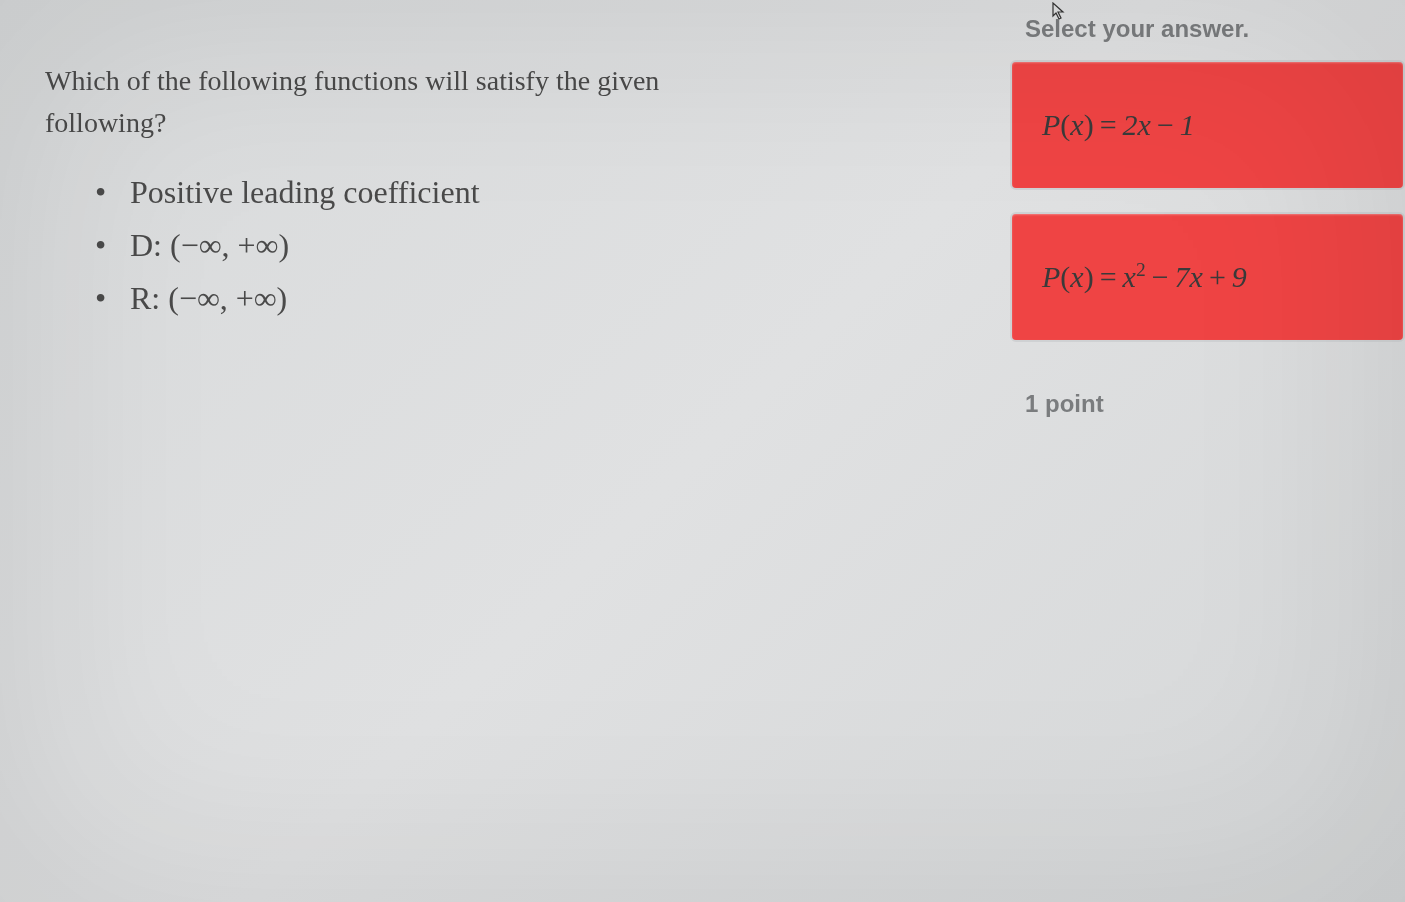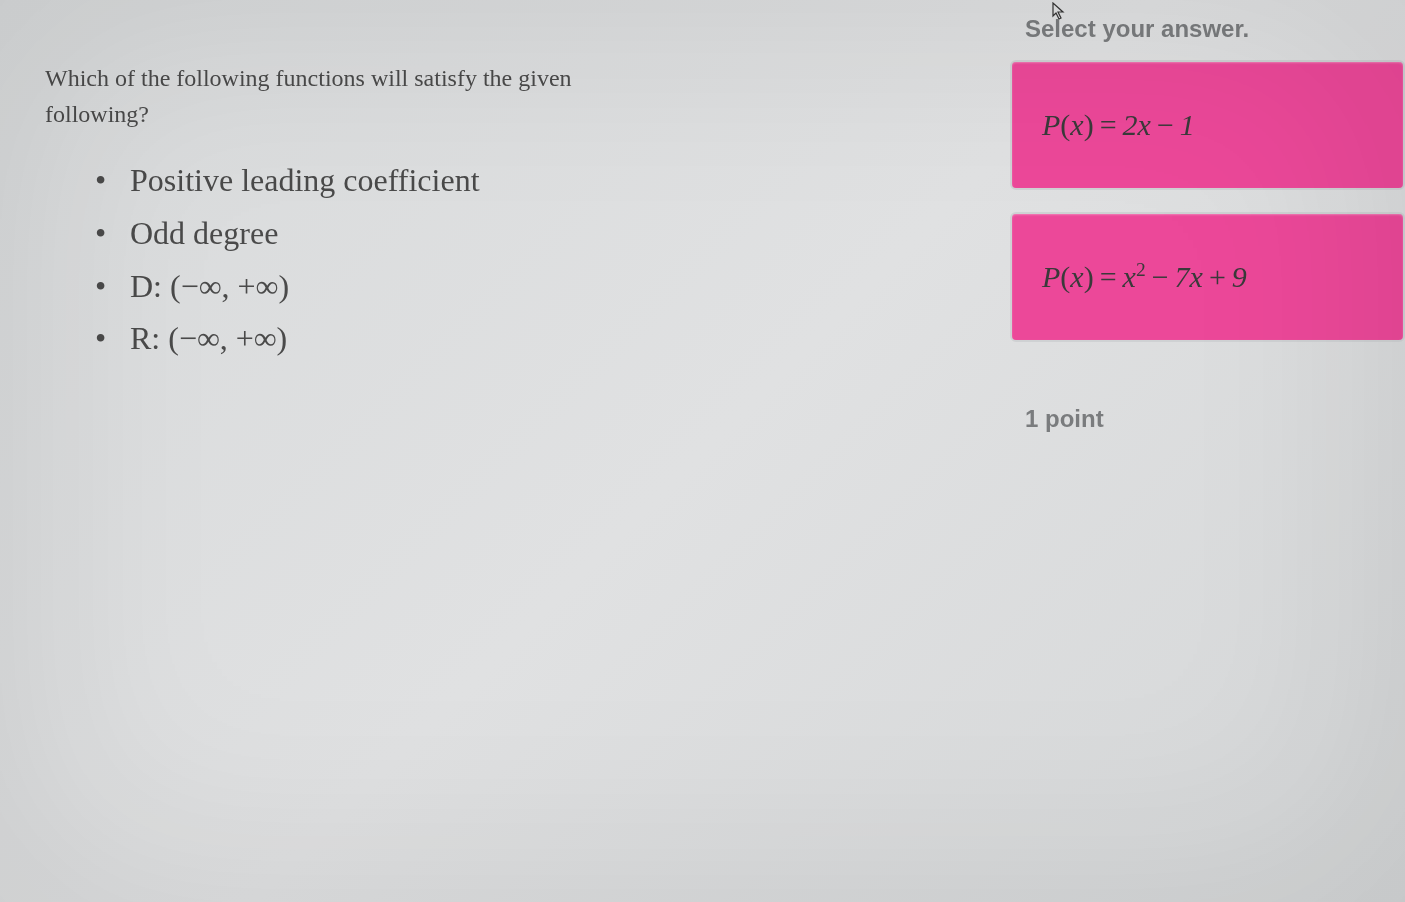--- a/index.html
+++ b/index.html
@@ -22,21 +22,21 @@
     font-size: 16px;
     color: #333;
   }
   .question-area {
     position: absolute;
     left: 45px;
     top: 60px;
     width: 900px;
   }
   .question-text {
-    font-size: 24px;
+    font-size: 28px;
     color: #4a4a4a;
     line-height: 1.5;
     font-weight: 400;
   }
   .conditions {
     margin-top: 22px;
     margin-left: 50px;
   }
   .conditions li {
     font-size: 32px;
@@ -61,21 +61,21 @@
   }
   .answer-header {
     font-family: -apple-system, 'Segoe UI', Arial, sans-serif;
     font-size: 24px;
     font-weight: 700;
     color: #7a7c7e;
     margin-bottom: 17px;
     padding-left: 15px;
   }
   .answer-option {
-    background: #ec4899;
+    background: #ef4444;
     border: 2px solid #cfd1d3;
     border-radius: 6px;
     min-height: 130px;
     margin-bottom: 22px;
     display: flex;
     align-items: center;
     padding: 25px 30px;
     cursor: pointer;
     box-shadow: inset 0 1px 2px rgba(255,255,255,0.3);
   }
@@ -100,21 +100,21 @@
     font-size: 0.65em;
     font-style: normal;
     vertical-align: super;
     line-height: 0;
   }
   .points {
     font-family: -apple-system, 'Segoe UI', Arial, sans-serif;
     font-size: 24px;
     font-weight: 700;
     color: #7a7c7e;
-    margin-top: 63px;
+    margin-top: 48px;
     padding-left: 15px;
   }
   .vignette {
     position: absolute;
     inset: 0;
     pointer-events: none;
     box-shadow: inset 0 0 200px 40px rgba(0,0,0,0.08);
   }
 </style>
 </head>
@@ -126,21 +126,20 @@
     </svg>
 </span>
 
 <div class="question-area">
   <div class="question-text">
     <span>Which of the following functions will satisfy the given</span><br>
     <span>following?</span>
   </div>
   <ul class="conditions">
     <li>Positive leading coefficient</li>
-    <li>Odd degree</li>
     <li>D: (−∞, +∞)</li>
     <li>R: (−∞, +∞)</li>
   </ul>
 </div>
 
 <div class="answer-panel">
   <div class="answer-header">Select your answer.</div>
 
   <div class="answer-option">
     <span class="math"><span class="fn">P</span><span class="paren">(</span>x<span class="paren">)</span><span class="op">=</span>2<span class="fn">x</span><span class="op">−</span>1</span>

